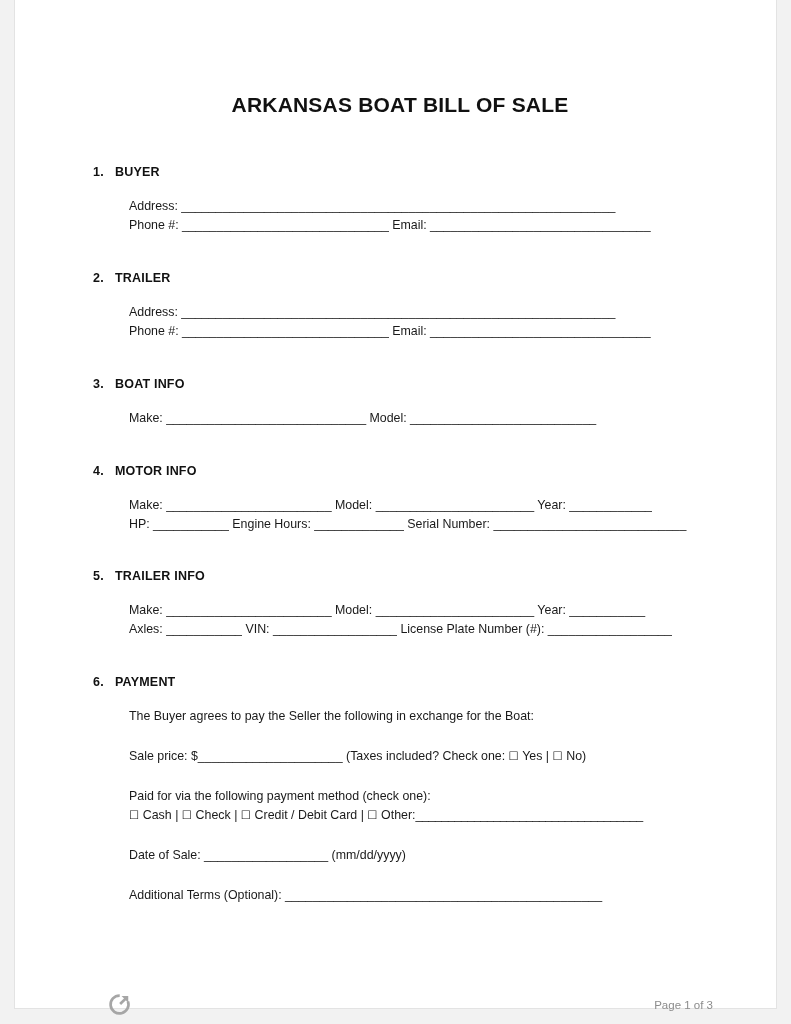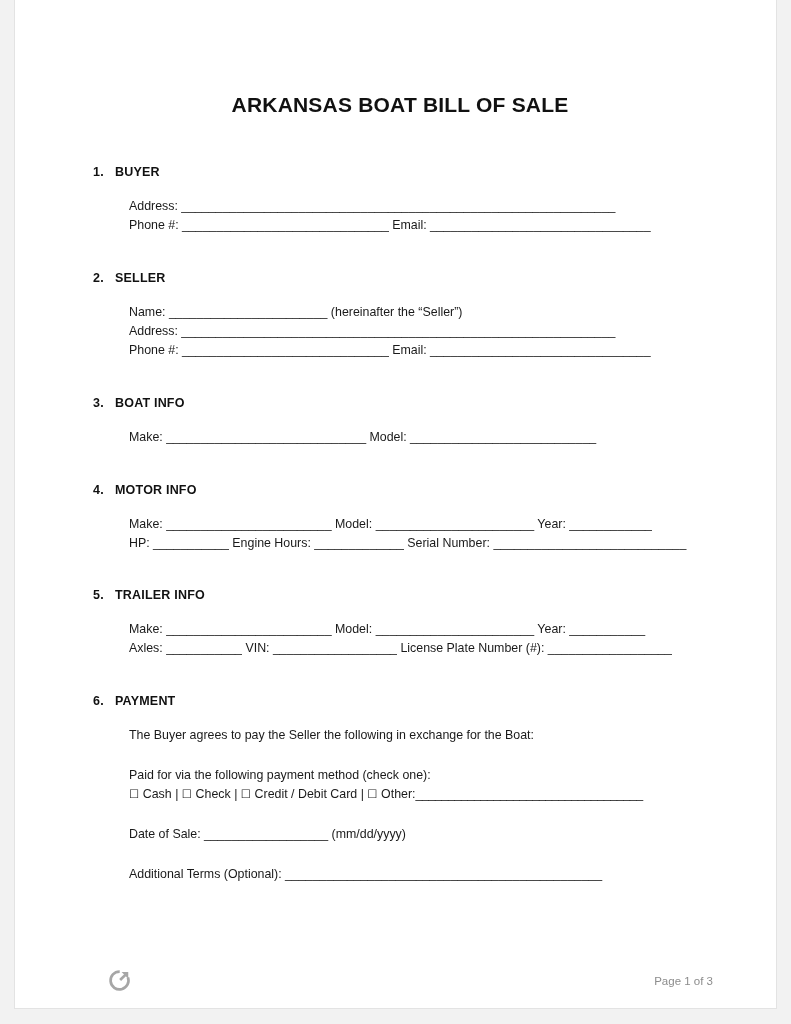--- a/index.html
+++ b/index.html
@@ -91,21 +91,21 @@
   .cb {
     font-family: "DejaVu Sans", sans-serif;
     font-size: 11.5px;
     position: relative;
     top: 0px;
   }
 
   .footer {
     position: absolute;
     left: 92px;
-    top: 968px;
+    top: 992px;
     width: 606px;
     display: flex;
     align-items: center;
     justify-content: space-between;
   }
   .logo {
     width: 25px;
     height: 25px;
     display: block;
   }
@@ -130,24 +130,23 @@
       </div>
       <div class="sec-body body-gap">
         <div class="line-row">Address: _______________________________________________________________</div>
         <div class="line-row">Phone #: ______________________________ Email: ________________________________</div>
       </div>
     </div>
 
     <div class="section sec-2">
       <div class="sec-head">
         <span class="sec-num">2.</span>
-        <span class="sec-title">SELLER</span>
-      </div>
-      <div class="sec-body body-gap">
-        <div class="line-row">Name: _______________________ (hereinafter the “Seller”)</div>
+        <span class="sec-title">TRAILER</span>
+      </div>
+      <div class="sec-body body-gap">
         <div class="line-row">Address: _______________________________________________________________</div>
         <div class="line-row">Phone #: ______________________________ Email: ________________________________</div>
       </div>
     </div>
 
     <div class="section sec-3">
       <div class="sec-head">
         <span class="sec-num">3.</span>
         <span class="sec-title">BOAT INFO</span>
       </div>
@@ -180,20 +179,29 @@
 
     <div class="section sec-6">
       <div class="sec-head">
         <span class="sec-num">6.</span>
         <span class="sec-title">PAYMENT</span>
       </div>
       <div class="sec-body body-gap">
 
         <div class="para">The Buyer agrees to pay the Seller the following in exchange for the Boat:</div>
 
+        <div class="line-row row-gap-xl">
+          <span>Sale price: $_____________________</span>
+          <span>(Taxes included? Check one:</span>
+          <span class="cb">☐</span>
+          <span>Yes</span>
+          <span>|</span>
+          <span class="cb">☐</span>
+          <span>No</span><span>)</span>
+        </div>
 
         <div class="para row-gap-xl">Paid for via the following payment method (check one):</div>
 
         <div class="line-row">
           <span class="cb">☐</span>
           <span>Cash</span>
           <span>|</span>
           <span class="cb">☐</span>
           <span>Check</span>
           <span>|</span>

